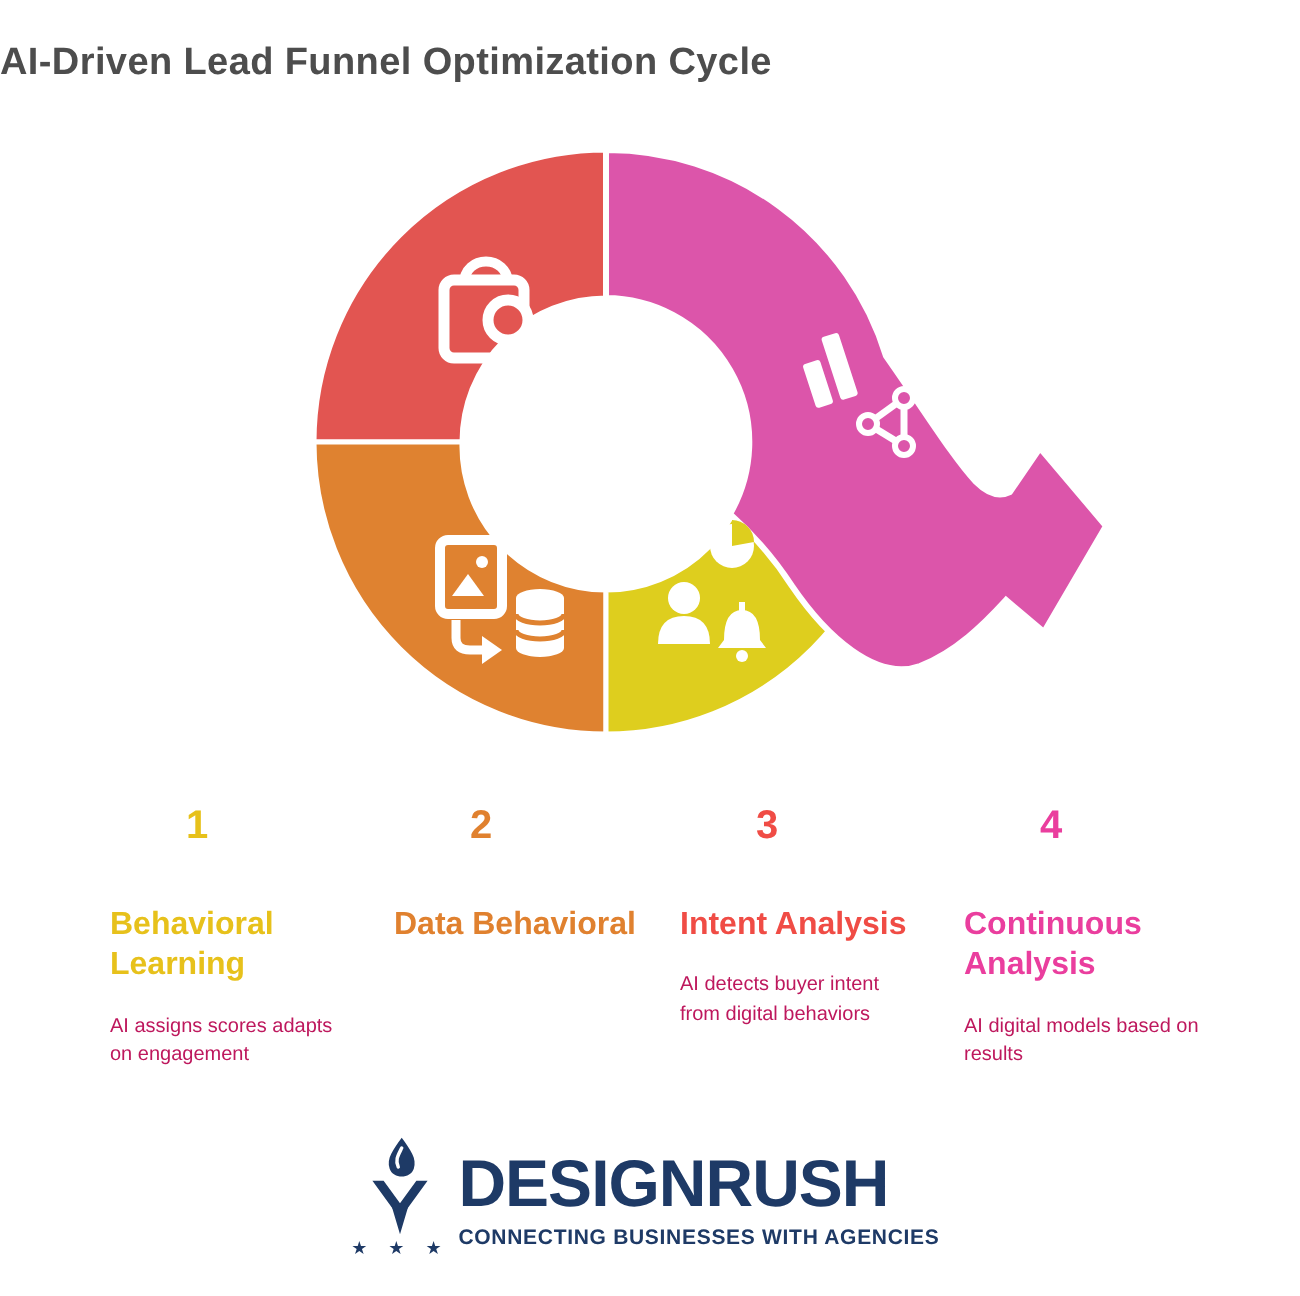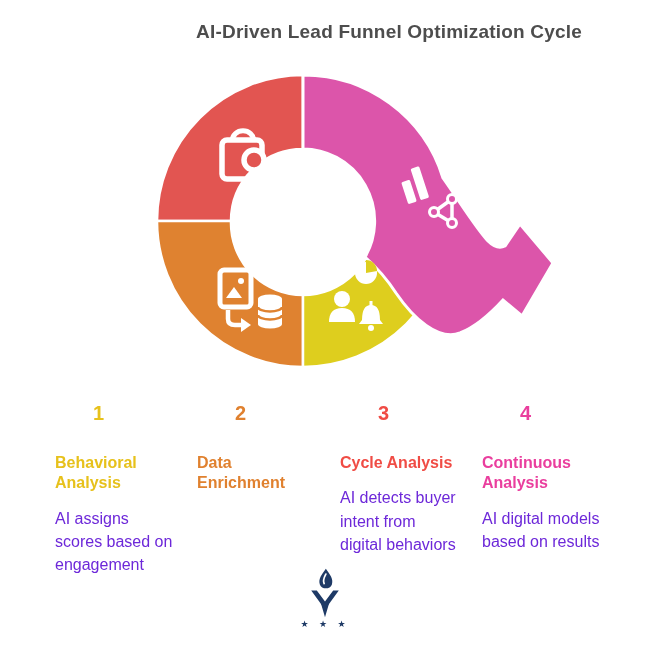--- a/index.html
+++ b/index.html
@@ -1,26 +1,26 @@
 <!DOCTYPE html>
 <html><head>
 <meta charset="utf-8">
 <style>
   html,body{margin:0;padding:0;background:#ffffff;}
   .page{position:relative;width:650px;height:648px;background:#ffffff;overflow:hidden;
         font-family:"Liberation Sans",sans-serif;}
-  .title{position:absolute;top:21px;left:0;width:582px;text-align:right;
+  .title{position:absolute;top:21px;left:0;width:582px;text-align:left;
          font-size:19px;font-weight:bold;color:#4d4d4d;letter-spacing:.2px;}
   .wheel{position:absolute;top:60px;left:0;}
   
   .step{position:absolute;top:403px;width:132px;}
   .step-1{left:55px}.step-2{left:197px}.step-3{left:340px}.step-4{left:482px}
   .step-number{font-size:20px;font-weight:bold;padding-left:38px;line-height:1;}
   .step-title{margin:30px 0 0;font-size:16px;font-weight:bold;line-height:1.28;max-width:122px;}
-  .step-desc{margin:13px 0 0;font-size:16px;line-height:1.45;color:#6d28d9;max-width:120px;}
+  .step-desc{margin:13px 0 0;font-size:10px;line-height:1.45;color:#be185d;max-width:120px;}
   .c-yellow{color:#E7C11B}.c-orange{color:#E0812F}.c-red{color:#F04C45}.c-pink{color:#EA3E9E}
   
   .footer{position:absolute;top:568px;left:0;width:650px;display:flex;
           justify-content:center;align-items:flex-start;gap:9px;}
   .logo-mark{display:flex;flex-direction:column;align-items:center;width:40px;}
   .stars{color:#1E3A66;font-size:9px;letter-spacing:4px;line-height:1;margin-top:2px;white-space:nowrap;}
   .logo-text{display:flex;flex-direction:column;}
   .brand{color:#1E3A66;font-size:33px;font-weight:bold;letter-spacing:-.5px;line-height:1;margin-top:7px;}
   .tagline{color:#1E3A66;font-size:10.5px;font-weight:bold;letter-spacing:.35px;margin-top:5px;white-space:nowrap;}
 </style>
@@ -86,46 +86,50 @@
       <circle cx="342" cy="239" r="8" fill="#ffffff"></circle>
       <path d="M329,262 Q329,248 342,248 Q355,248 355,262 Z" fill="#ffffff"></path>
       <rect x="369.5" y="241" width="3" height="6" fill="#ffffff"></rect>
       <path d="M362,260 Q362,245 371,245 Q380,245 380,260 L383,264 L359,264 Z" fill="#ffffff"></path>
       <circle cx="371" cy="268" r="3" fill="#ffffff"></circle>
     </g>
   </svg>
 
   <div class="step step-1">
     <div class="step-number c-yellow">1</div>
-    <div class="step-title c-yellow">Behavioral Analysis</div>
-    <div class="step-desc">AI assigns scores based on engagement</div>
+    <div class="step-title c-yellow">Behavioral Learning</div>
+    <div class="step-desc">AI assigns scores adapts on engagement</div>
   </div>
 
   <div class="step step-2">
     <div class="step-number c-orange">2</div>
-    <div class="step-title c-orange">Data Enrichment</div>
+    <div class="step-title c-orange">Data Behavioral</div>
   </div>
 
   <div class="step step-3">
     <div class="step-number c-red">3</div>
-    <div class="step-title c-red">Cycle Analysis</div>
+    <div class="step-title c-red">Intent Analysis</div>
     <div class="step-desc">AI detects buyer intent from digital behaviors</div>
   </div>
 
   <div class="step step-4">
     <div class="step-number c-pink">4</div>
     <div class="step-title c-pink">Continuous Analysis</div>
     <div class="step-desc">AI digital models based on results</div>
   </div>
 
   <div class="footer">
     <div class="logo-mark">
       <svg width="40" height="50" viewBox="0 0 46 58">
         <path d="M24,1 C19,8 15,13 17,19 C19,25 29,25 31,19 C33,13 29,8 24,1 Z" fill="#1E3A66"></path>
         <path d="M24,7 C22,11 20,14 22,18" fill="none" stroke="#ffffff" stroke-width="2" stroke-linecap="round"></path>
         <path d="M7,26 L23,48 L39,26 L32.5,26 L23,39 L13.5,26 Z" fill="#1E3A66"></path>
         <path d="M15,30 L23,41 L31,30 L23,57 Z" fill="#1E3A66"></path>
       </svg>
       <div class="stars">★ ★ ★</div>
     </div>
+    <div class="logo-text">
+      <div class="brand">DESIGNRUSH</div>
+      <div class="tagline">CONNECTING BUSINESSES WITH AGENCIES</div>
+    </div>
   </div>
 
 </div>
 
 </body></html>

